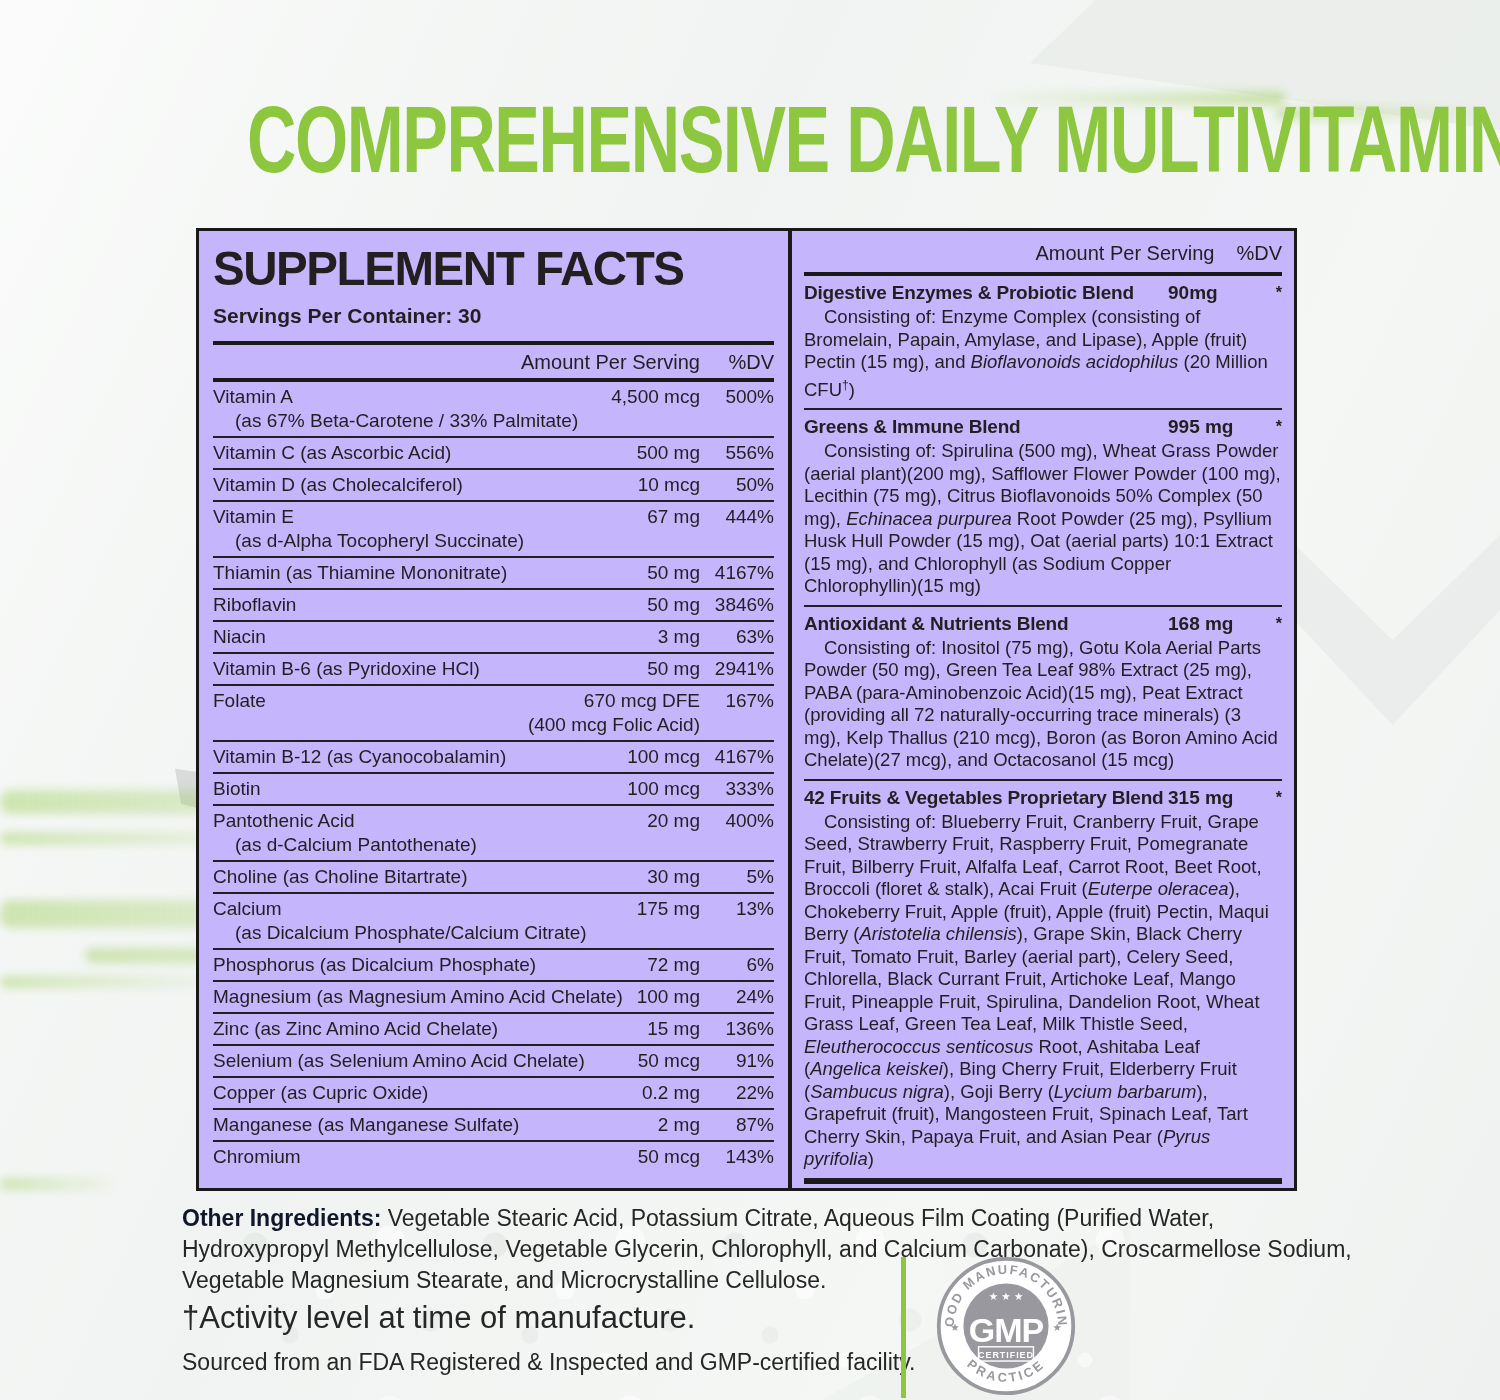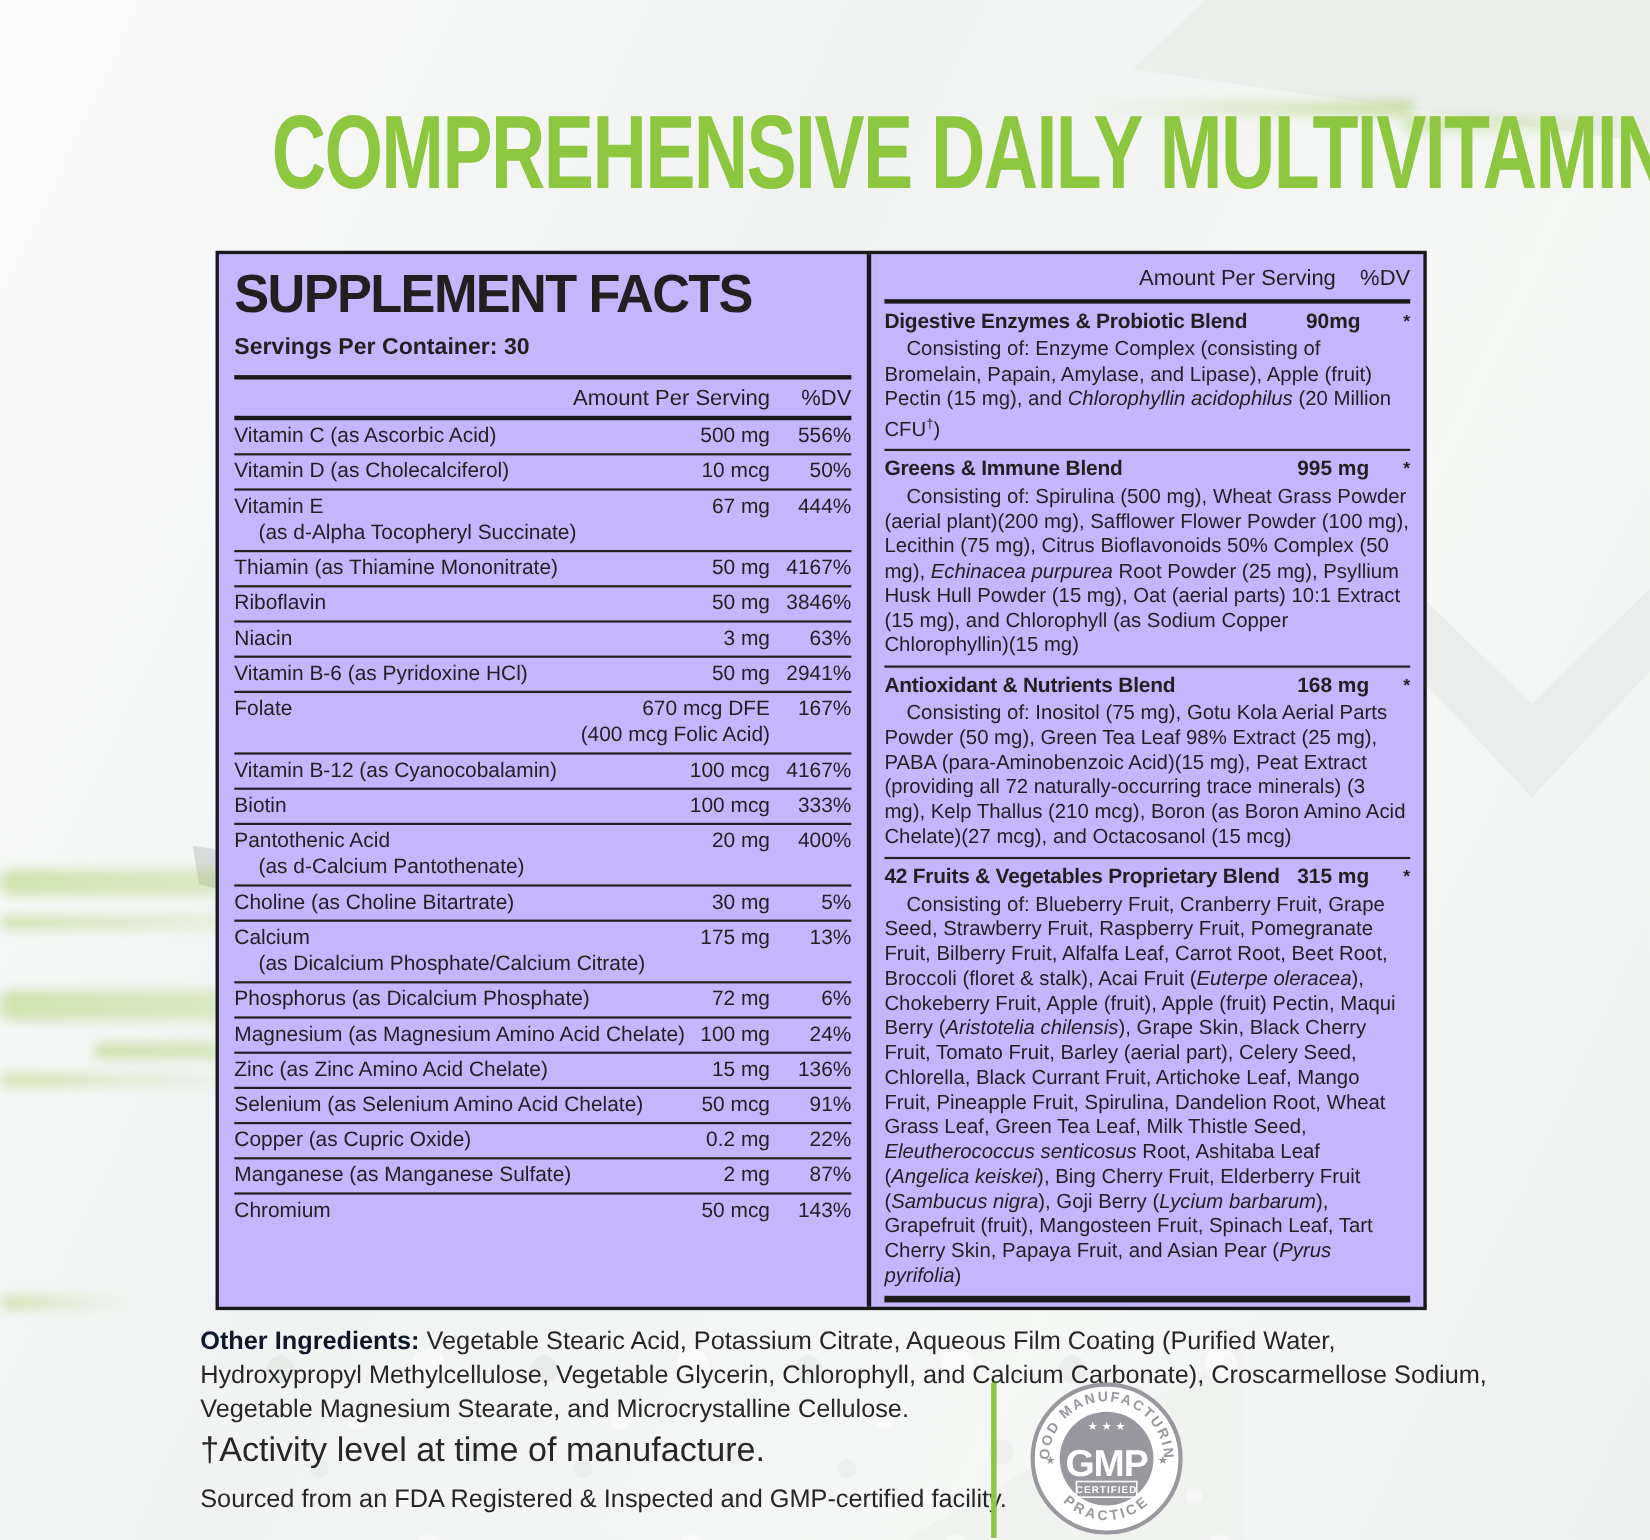--- a/index.html
+++ b/index.html
@@ -69,21 +69,21 @@
   .cell-dv { width:74px; text-align:right; white-space:nowrap; }
   .row-sub { display:block; padding-left:22px; line-height:24px; }
   .row-amount-sub { display:block; text-align:right; margin-right:74px; line-height:24px;
     white-space:nowrap; }
   
   .rh-row { display:flex; justify-content:flex-end; gap:22px; font-size:20px;
     padding:4px 0 7px; line-height:24px; }
   .blend { border-bottom:2px solid #231f20; padding:5px 0 7px; }
   .blend-hdr { display:flex; font-weight:bold; font-size:19px; line-height:24px; }
   .b-name { flex:1; letter-spacing:-.2px; }
-  .b-amount { width:88px; text-align:center; white-space:nowrap; }
+  .b-amount { width:88px; text-align:left; white-space:nowrap; }
   .b-star { width:26px; text-align:right; font-size:16px; }
   .b-desc { font-size:18.5px; line-height:22.5px; text-indent:20px; margin-top:1px; }
   .b-desc sup { font-size:12px; }
   .footnote { font-size:20px; padding:7px 0; line-height:24px; }
   
   .other { position:absolute; left:182px; top:1203px; width:1170px; font-size:23px;
     line-height:31px; color:#262626; }
   .other b { color:#0f172a; }
   .activity { position:absolute; left:182px; top:1300px; font-size:31px; color:#262626; }
   .sourced { position:absolute; left:182px; top:1349px; font-size:23px; color:#262626; }
@@ -120,20 +120,28 @@
     <div class="rule-thick rt-a"></div>
     <div class="lh-row">
       <span class="sp"></span>
       <span class="lh-amount">Amount Per Serving</span>
       <span class="lh-dv">%DV</span>
     </div>
     <div class="rule-thick"></div>
     <div class="rows">
         <div class="row">
           <div class="row-main">
+            <span class="cell-name">Vitamin A</span>
+            <span class="cell-amount">4,500 mcg</span>
+            <span class="cell-dv">500%</span>
+          </div>
+          <span class="row-sub">(as 67% Beta-Carotene / 33% Palmitate)</span>
+        </div>
+        <div class="row">
+          <div class="row-main">
             <span class="cell-name">Vitamin C (as Ascorbic Acid)</span>
             <span class="cell-amount">500 mg</span>
             <span class="cell-dv">556%</span>
           </div>
         </div>
         <div class="row">
           <div class="row-main">
             <span class="cell-name">Vitamin D (as Cholecalciferol)</span>
             <span class="cell-amount">10 mcg</span>
             <span class="cell-dv">50%</span>
@@ -280,21 +288,21 @@
       <span>%DV</span>
     </div>
     <div class="rule-thick"></div>
     <div id="blends">
         <div class="blend">
           <div class="blend-hdr">
             <span class="b-name">Digestive Enzymes &amp; Probiotic Blend</span>
             <span class="b-amount">90mg</span>
             <span class="b-star">*</span>
           </div>
-          <div class="b-desc"><span>Consisting of: Enzyme Complex (consisting of Bromelain, Papain, Amylase, and Lipase), Apple (fruit) Pectin (15 mg), and </span><i>Chlorophyllin acidophilus</i><span> (20 Million CFU</span><sup>†</sup><span>)</span></div>
+          <div class="b-desc"><span>Consisting of: Enzyme Complex (consisting of Bromelain, Papain, Amylase, and Lipase), Apple (fruit) Pectin (15 mg), and </span><i>Bioflavonoids acidophilus</i><span> (20 Million CFU</span><sup>†</sup><span>)</span></div>
         </div>
         <div class="blend">
           <div class="blend-hdr">
             <span class="b-name">Greens &amp; Immune Blend</span>
             <span class="b-amount">995 mg</span>
             <span class="b-star">*</span>
           </div>
           <div class="b-desc"><span>Consisting of: Spirulina (500 mg), Wheat Grass Powder (aerial plant)(200 mg), Safflower Flower Powder (100 mg), Lecithin (75 mg), Citrus Bioflavonoids 50% Complex (50 mg), </span><i>Echinacea purpurea</i><span> Root Powder (25 mg), Psyllium Husk Hull Powder (15 mg), Oat (aerial parts) 10:1 Extract (15 mg), and Chlorophyll (as Sodium Copper Chlorophyllin)(15 mg)</span></div>
         </div>
         <div class="blend">

